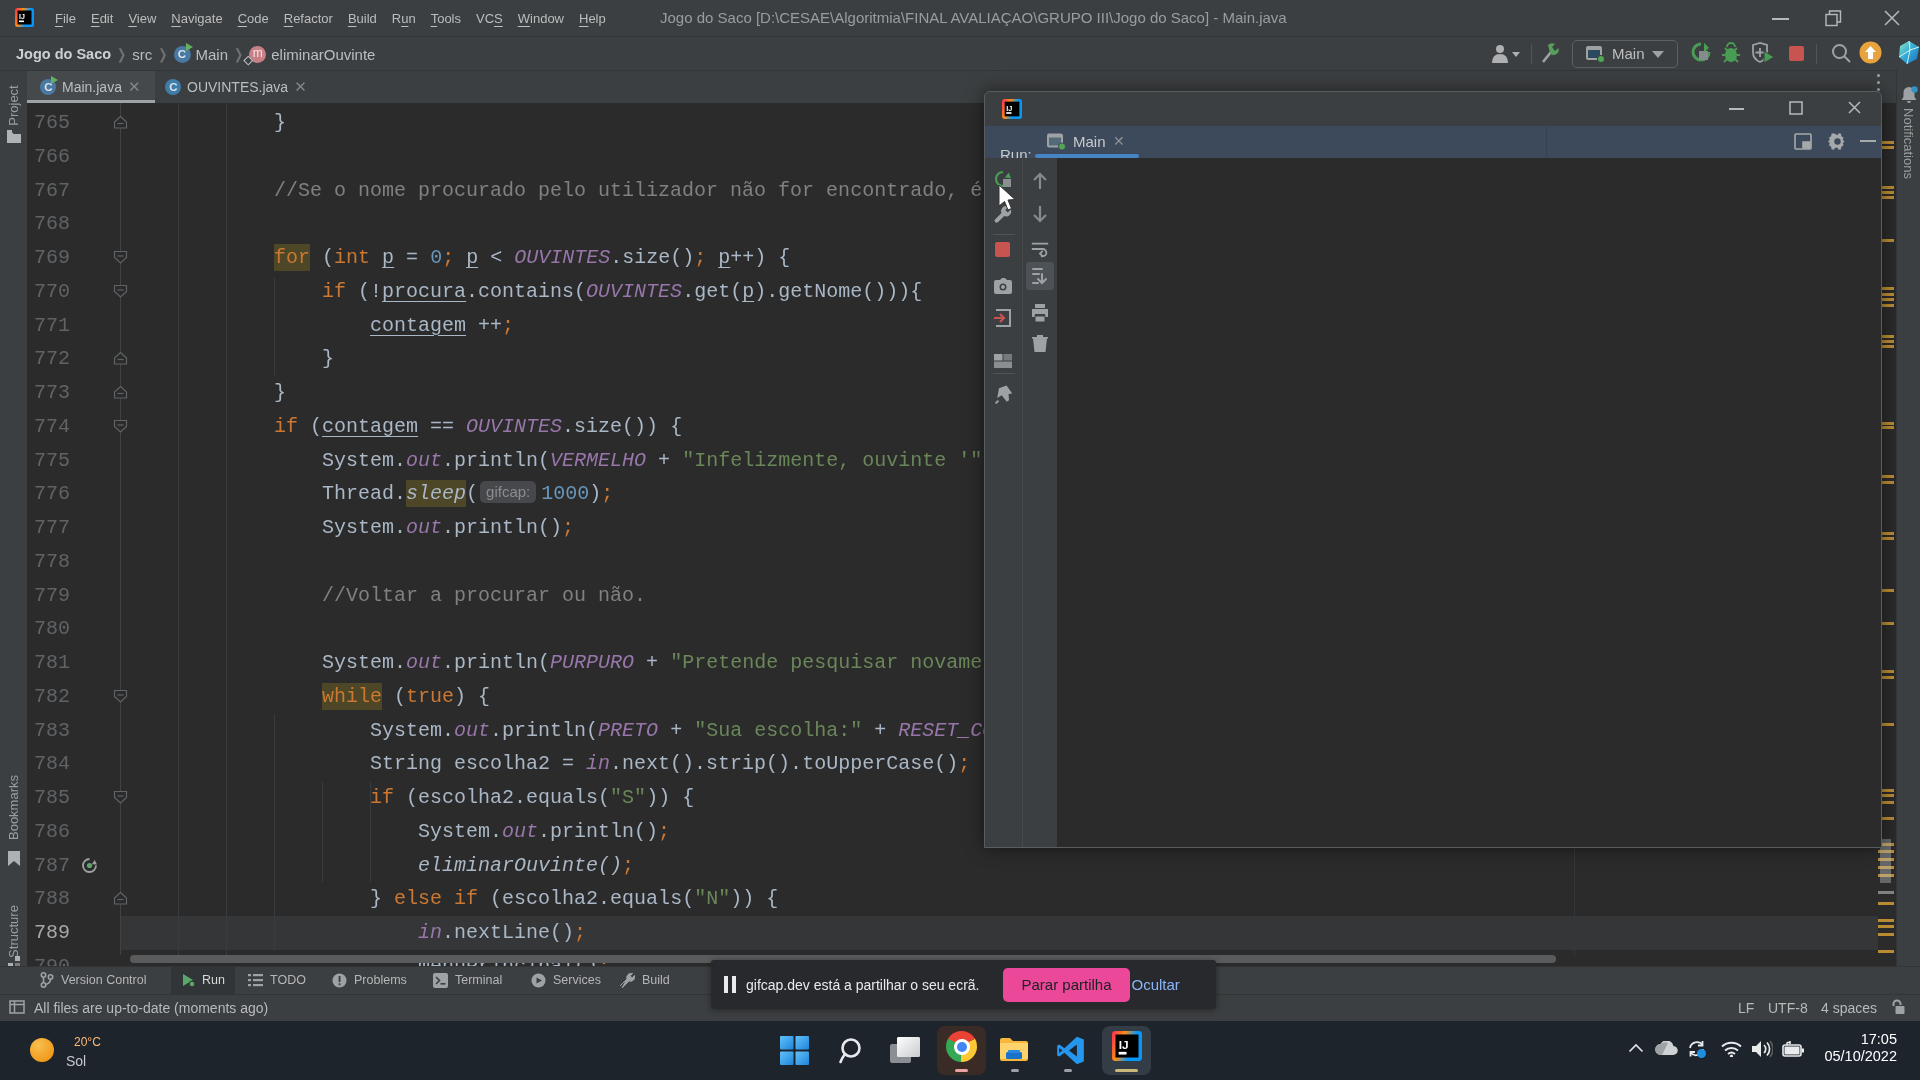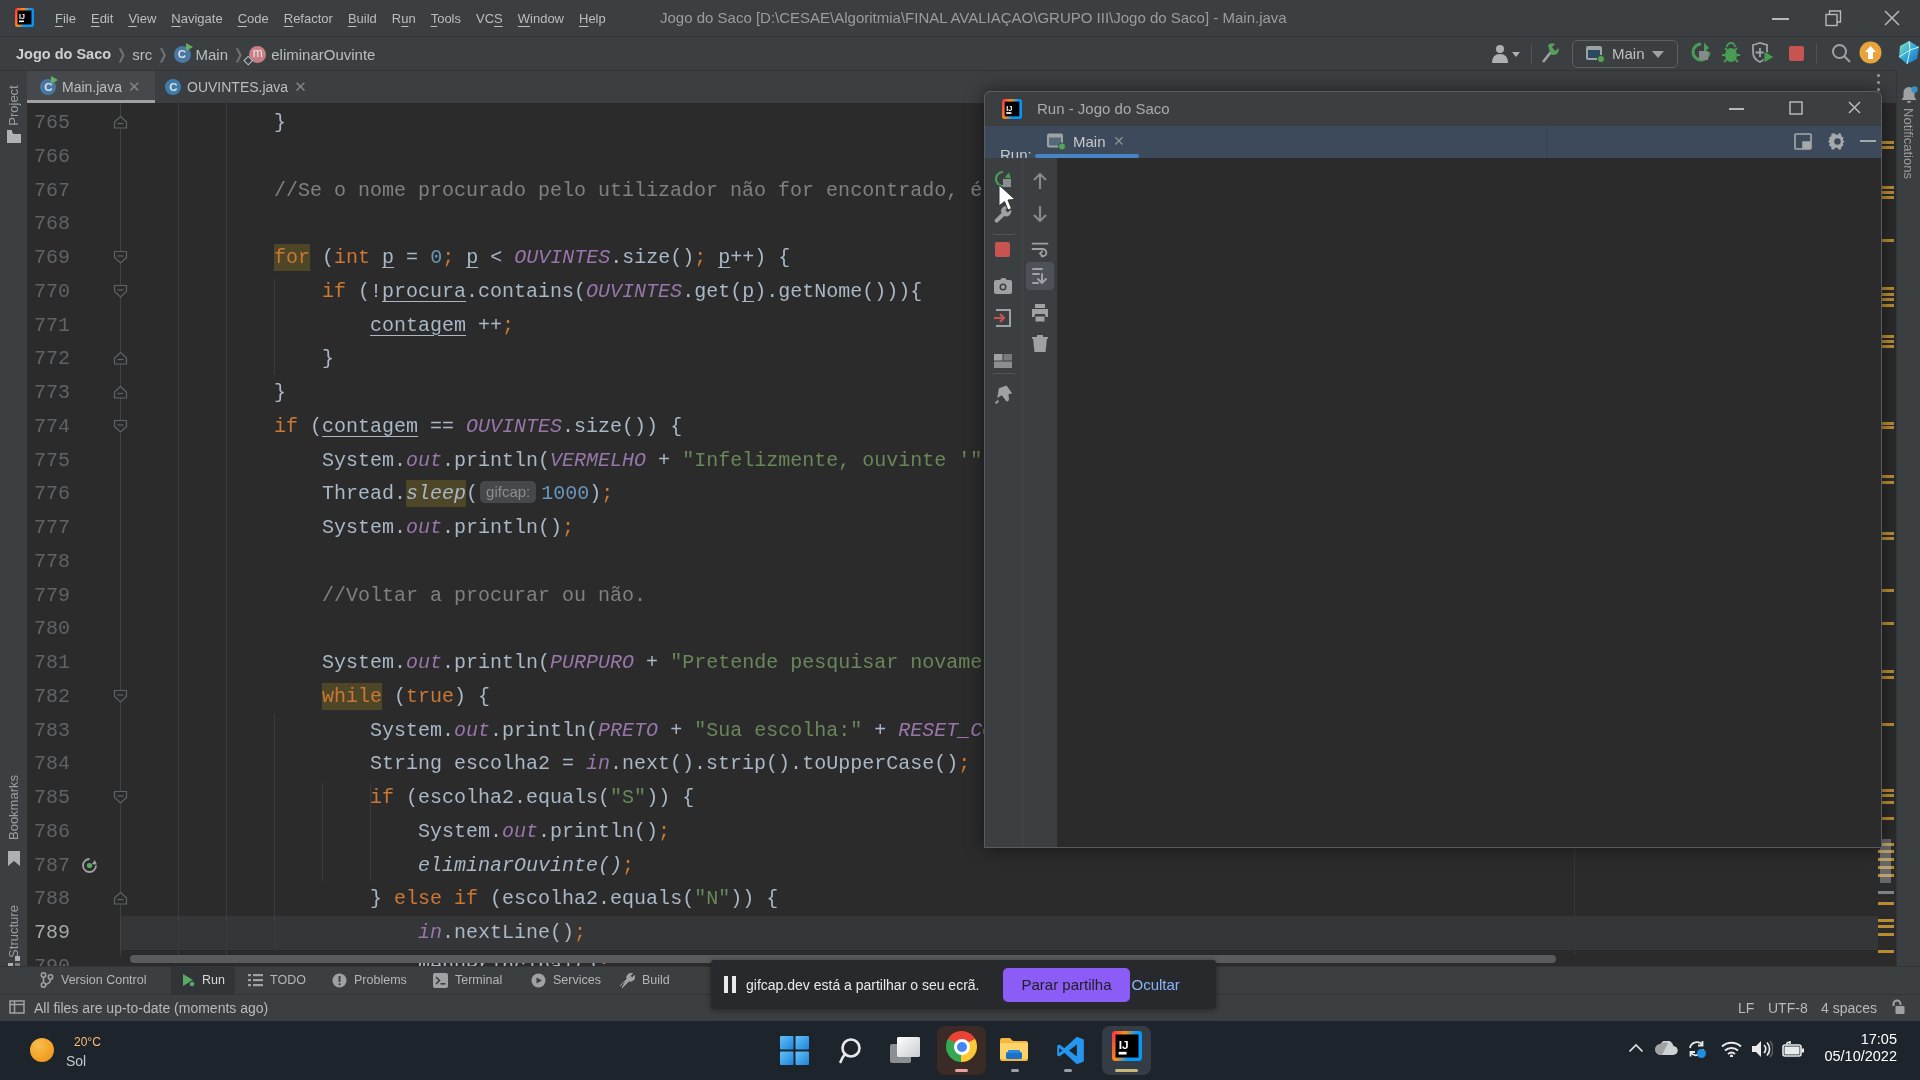--- a/index.html
+++ b/index.html
@@ -77,21 +77,21 @@
 #toolrow{position:absolute;left:0;top:966px;width:1920px;height:28px;background:#3c3f41;border-top:1px solid #323436;
   font-size:12.5px;color:#b4b6b8}
 .twb{position:absolute;top:966px;height:28px;display:flex;align-items:center;gap:7px;font-size:12.5px;color:#b4b6b8}
 #statusbar{position:absolute;left:0;top:994px;width:1920px;height:27px;background:#3c3f41;border-top:1px solid #323436;
   font-size:13.5px;color:#b4b6b8}
 
 #notif{position:absolute;left:711px;top:960px;width:505px;height:49px;background:#28292d;border-radius:3px;
   display:flex;align-items:center;box-shadow:0 1px 6px rgba(0,0,0,.4)}
 #notif .bars{width:4px;height:17px;border-left:4px solid #e8eaed;border-right:4px solid #e8eaed;margin-left:13px;width:12px;box-sizing:border-box}
 #notif .msg{color:#e8eaed;font-size:14px;margin-left:10px}
-#notif .btn{background:#8b5cf6;color:#202124;font-size:15px;border-radius:5px;height:34px;line-height:34px;
+#notif .btn{background:#ec4899;color:#202124;font-size:15px;border-radius:5px;height:34px;line-height:34px;
   padding:0 18px;margin-left:24px}
 #notif .hide{color:#8ab4f8;font-size:15px;margin-left:2px}
 
 #taskbar{position:absolute;left:0;top:1021px;width:1920px;height:59px;background:#1d242c}
 #weather{position:absolute;left:30px;top:1038px;width:24px;height:24px;border-radius:50%;
   background:radial-gradient(circle at 35% 30%,#f8bf4e,#f29c1f 70%,#e8891a)}
 #wtxt1{position:absolute;left:74px;top:1035px;font-size:12px;color:#fdba74}
 #wtxt2{position:absolute;left:66px;top:1053px;font-size:14px;color:#c6c9cc}
 .dot{position:absolute;top:1069px;height:3px;border-radius:2px;background:#9ba0a6}
 #clock{position:absolute;right:23px;top:1031px;text-align:right;color:#fff;font-size:14.5px;line-height:17px}
@@ -386,23 +386,20 @@
 <div class="mk" style="top:950px"></div>
 <div id="vsbthumb"></div>
 
 <div id="runwin">
  <svg class="abs" style="left:17px;top:7px" width="20" height="20" viewBox="0 0 19 19">
   <rect width="19" height="19" rx="2.5" fill="url(#ijg)"></rect>
   <rect x="2.5" y="2.5" width="14" height="14" fill="#000"></rect>
   <text x="4" y="11" fill="#fff" font-size="7" font-family="Liberation Sans" font-weight="bold">IJ</text>
   <rect x="4" y="12.5" width="5" height="1.6" fill="#fff"></rect>
     </svg>
- <div id="runtitle">
-      <span class="t">Run - Jogo do Saco</span>
-    </div>
  <div class="abs" style="left:744px;top:16px;width:15px;height:1.6px;background:#b6b8ba"></div>
  <svg class="abs" style="left:804px;top:9px" width="14" height="14" viewBox="0 0 14 14" fill="none" stroke="#b6b8ba" stroke-width="1.5">
   <rect x="1" y="1" width="12" height="12"></rect>
     </svg>
  <svg class="abs" style="left:863px;top:9px" width="13" height="13" viewBox="0 0 13 13" stroke="#b6b8ba" stroke-width="1.5">
   <path d="M1 1 L12 12 M12 1 L1 12"></path>
     </svg>
  <div id="runtabs">
   <span class="lab">Run:</span>
   <svg class="abs" style="left:61px;top:6px" width="20" height="19" viewBox="0 0 20 18">

